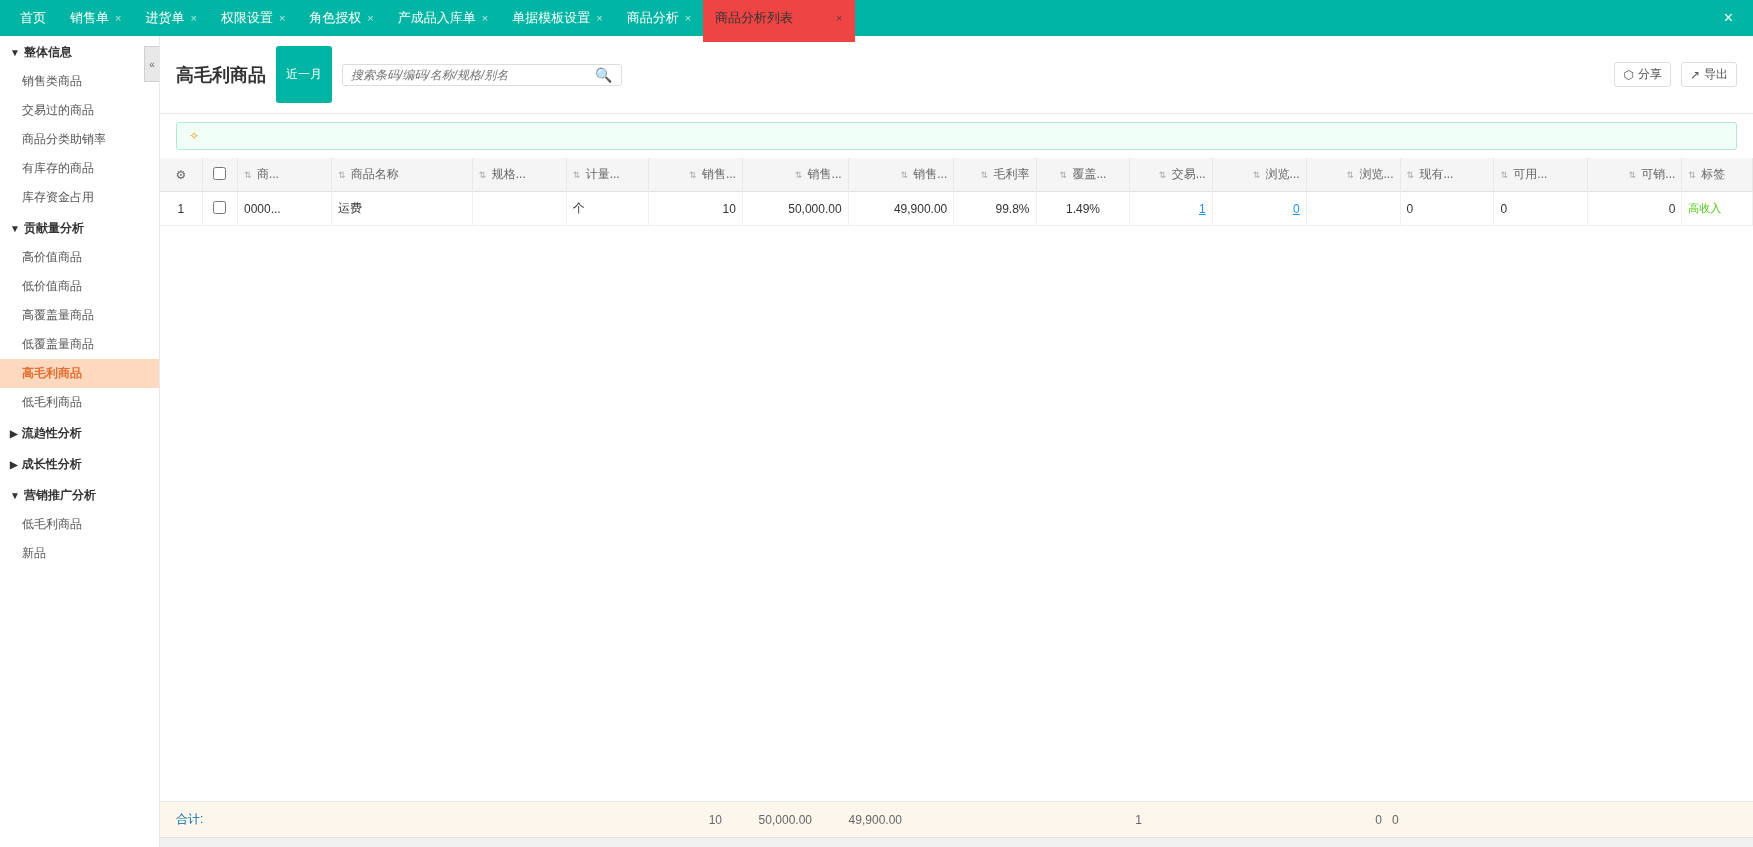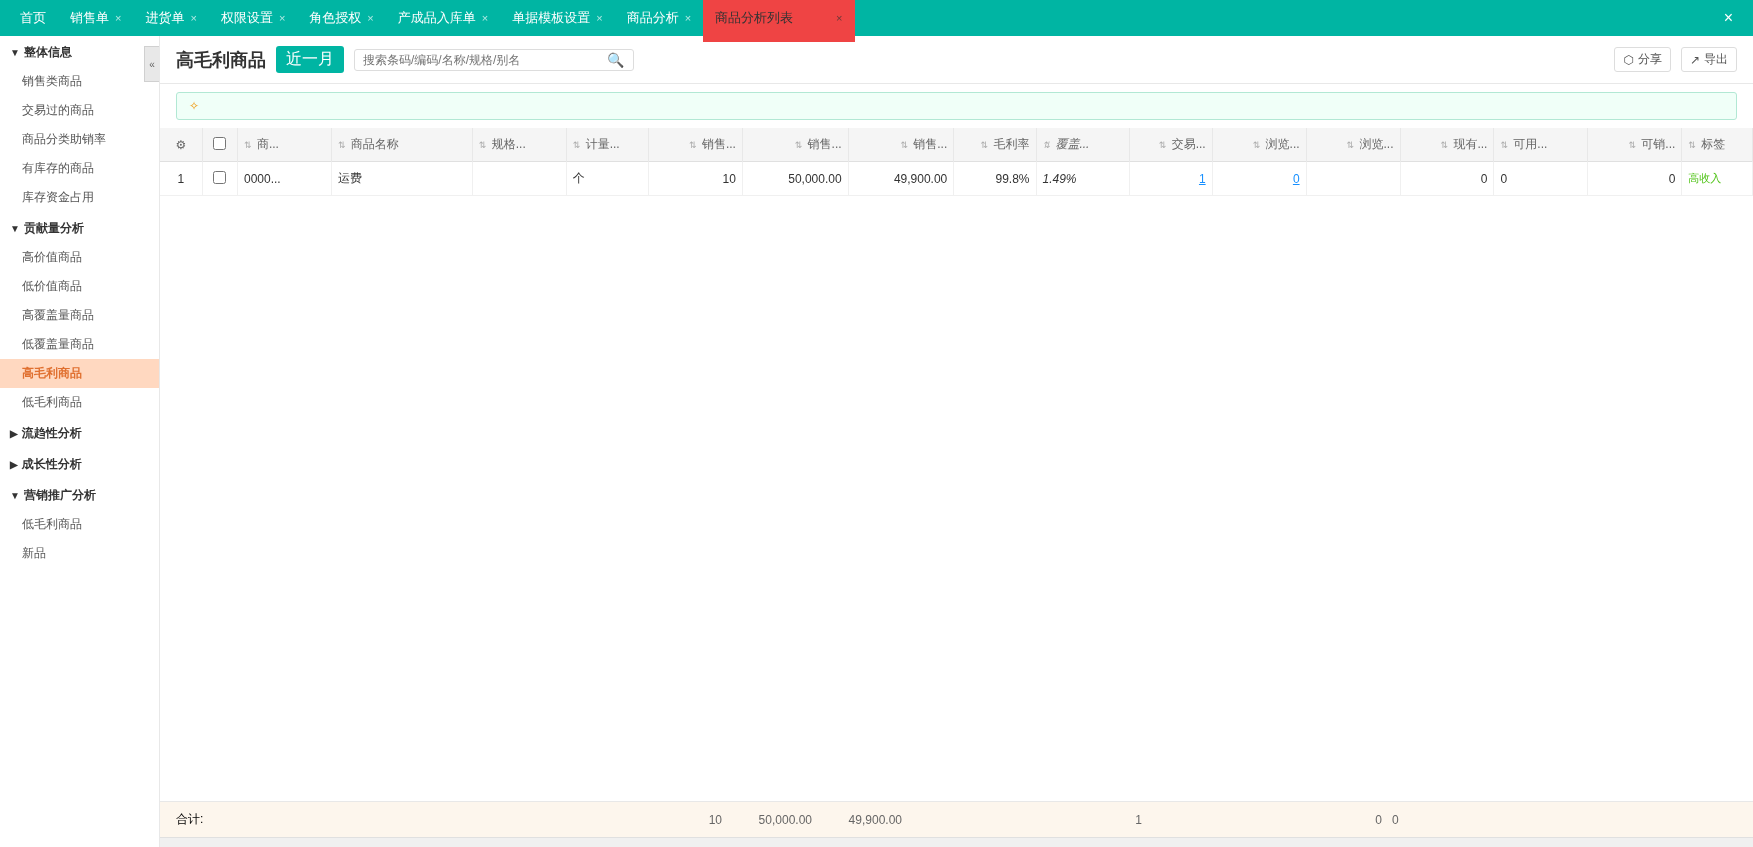--- a/index.html
+++ b/index.html
@@ -115,39 +115,40 @@
     .content-title {
       font-size: 18px;
       font-weight: bold;
       color: #333;
     }
     .time-btn {
       background: #00b5a3;
       color: #fff;
       border: none;
       border-radius: 3px;
-      padding: 3px 10px;
-      font-size: 16px;
+      padding: 20px 10px;
+      font-size: 12px;
       cursor: pointer;
     }
     .search-box {
       display: flex;
       align-items: center;
       border: 1px solid #ddd;
       border-radius: 3px;
       padding: 2px 8px;
       flex: 1;
       max-width: 280px;
     }
     .search-box input {
       border: none;
       outline: none;
       font-size: 12px;
       color: #999;
       width: 100%;
+      font-style: italic;
     }
     .search-icon { color: #999; font-size: 14px; cursor: pointer; }
     .header-spacer { flex: 1; }
     .action-btn {
       display: flex;
       align-items: center;
       gap: 4px;
       color: #555;
       font-size: 12px;
       cursor: pointer;
@@ -227,21 +228,21 @@
       background: #fdf6ed;
       border-top: 1px solid #e8e8e8;
       padding: 8px 16px;
       font-size: 12px;
       color: #666;
       flex-shrink: 0;
       min-height: 36px;
     }
     .footer-total .label {
       min-width: 60px;
-      color: #000000;
+      color: #0369a1;
     }
     .footer-total .values {
       display: flex;
       gap: 0;
     }
     .footer-cell {
       min-width: 80px;
       text-align: right;
       padding-right: 10px;
     }
@@ -256,25 +257,25 @@
     .col-num { width: 36px; text-align: center; }
     .col-check { width: 30px; text-align: center; }
     .col-code { width: 80px; }
     .col-name { width: 120px; }
     .col-spec { width: 80px; }
     .col-unit { width: 70px; }
     .col-sales-qty { width: 80px; text-align: right; }
     .col-sales-amt { width: 90px; text-align: right; }
     .col-sales-cost { width: 90px; text-align: right; }
     .col-gross-rate { width: 70px; text-align: right; }
-    .col-cover { width: 80px; text-align: left; font-style: italic; }
+    .col-cover { width: 80px; text-align: center; }
     .col-trade { width: 70px; text-align: right; }
     .col-browse1 { width: 80px; text-align: right; }
     .col-browse2 { width: 80px; text-align: right; }
-    .col-cur-stock { width: 80px; text-align: right; }
+    .col-cur-stock { width: 80px; }
     .col-avail { width: 80px; text-align: left; }
     .col-sale-able { width: 80px; text-align: right; }
     .col-tag { width: 60px; }
   </style>
 </head>
 <body>
 
 <div class="top-nav">
   <div class="nav-item">
     <span>首页</span>

